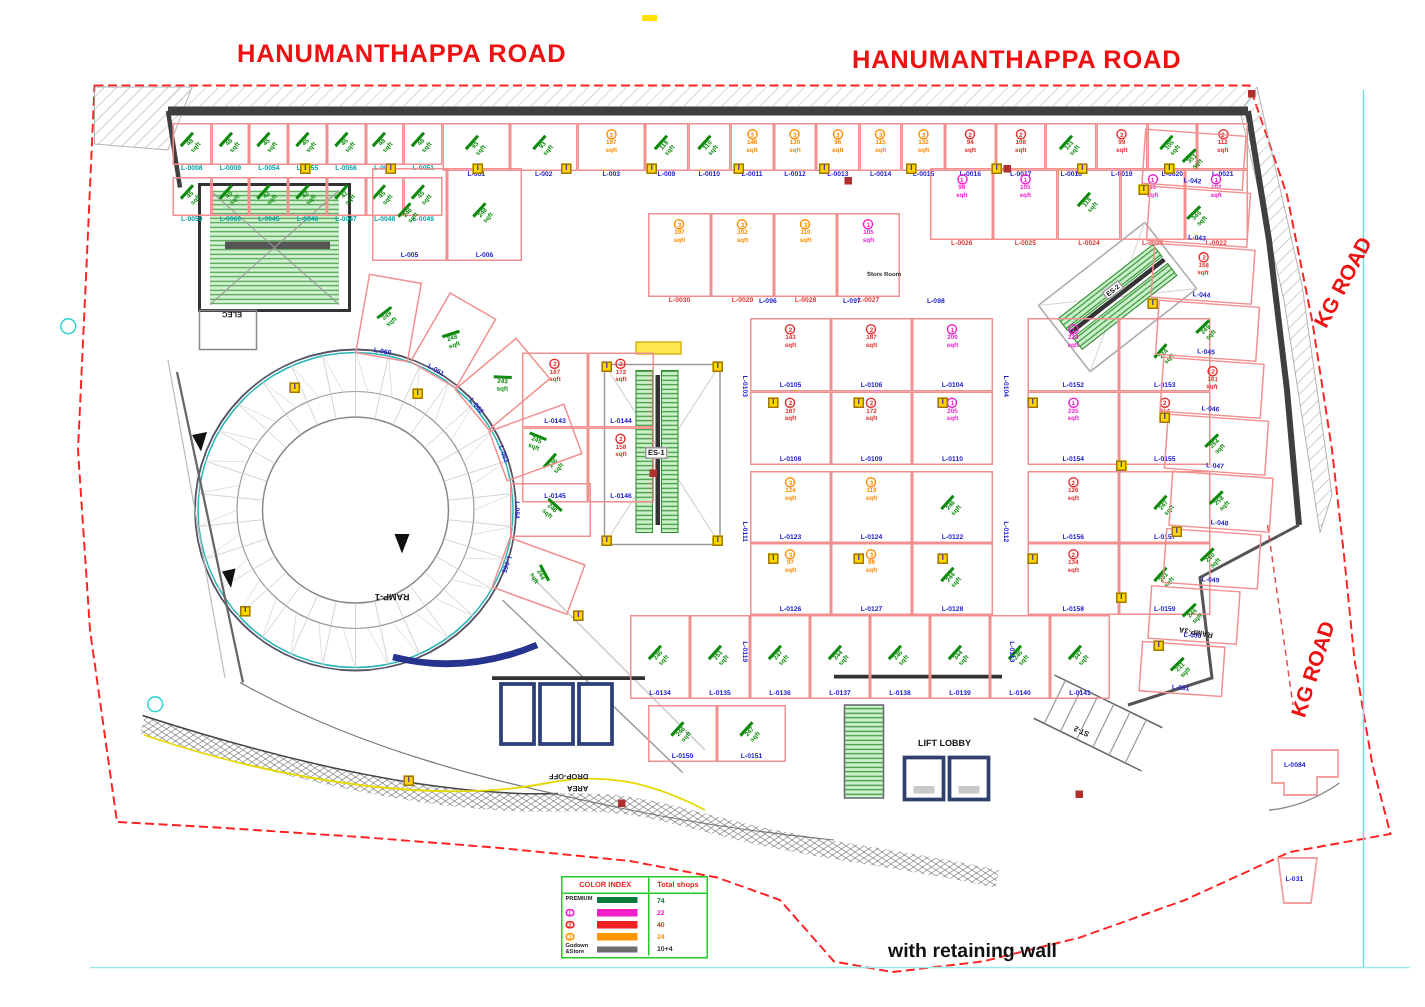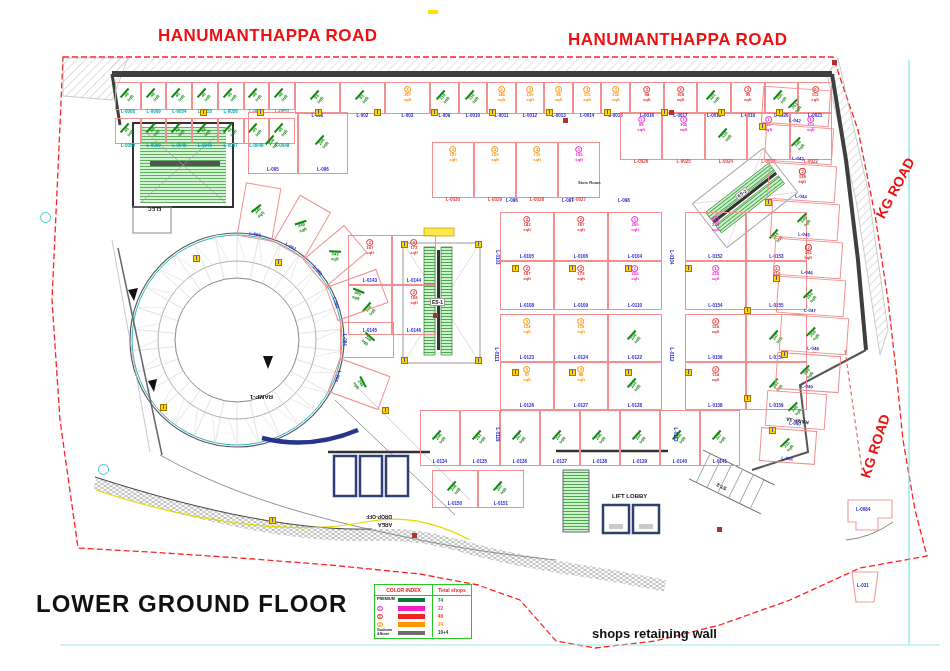--- a/index.html
+++ b/index.html
@@ -997,22 +997,21 @@
       <div class="rsq" style="left: 669px; top: 110px;"></div>
       <div class="rsq" style="left: 832px; top: 60px;"></div>
       <div class="ccir" style="left: 40px; top: 212px;"></div>
       <div class="ccir" style="left: 98px; top: 464px;"></div>
     </div>
 
   <div class="road-top" style="left:158px;top:26px">HANUMANTHAPPA ROAD</div>
   <div class="road-top" style="left:568px;top:30px">HANUMANTHAPPA ROAD</div>
   <div class="road-side" style="left:862px;top:180px;transform:rotate(-62deg)">KG ROAD</div>
   <div class="road-side" style="left:842px;top:438px;transform:rotate(-72deg)">KG ROAD</div>
-  <div class="title">LOWER GROUND FLOOR</div>
-  <div class="note">shops retaining wall</div>
+  <div class="note">with retaining wall</div>
 
   <div class="legend">
     <div class="lg-head">
       <span class="lg-h1">COLOR INDEX</span>
       <span class="lg-h2">Total shops</span>
     </div>
     <div id="lg-rows">
         <div class="lg-row">
           <div class="lg-left">
             <span class="lg-lab">PREMIUM</span>

